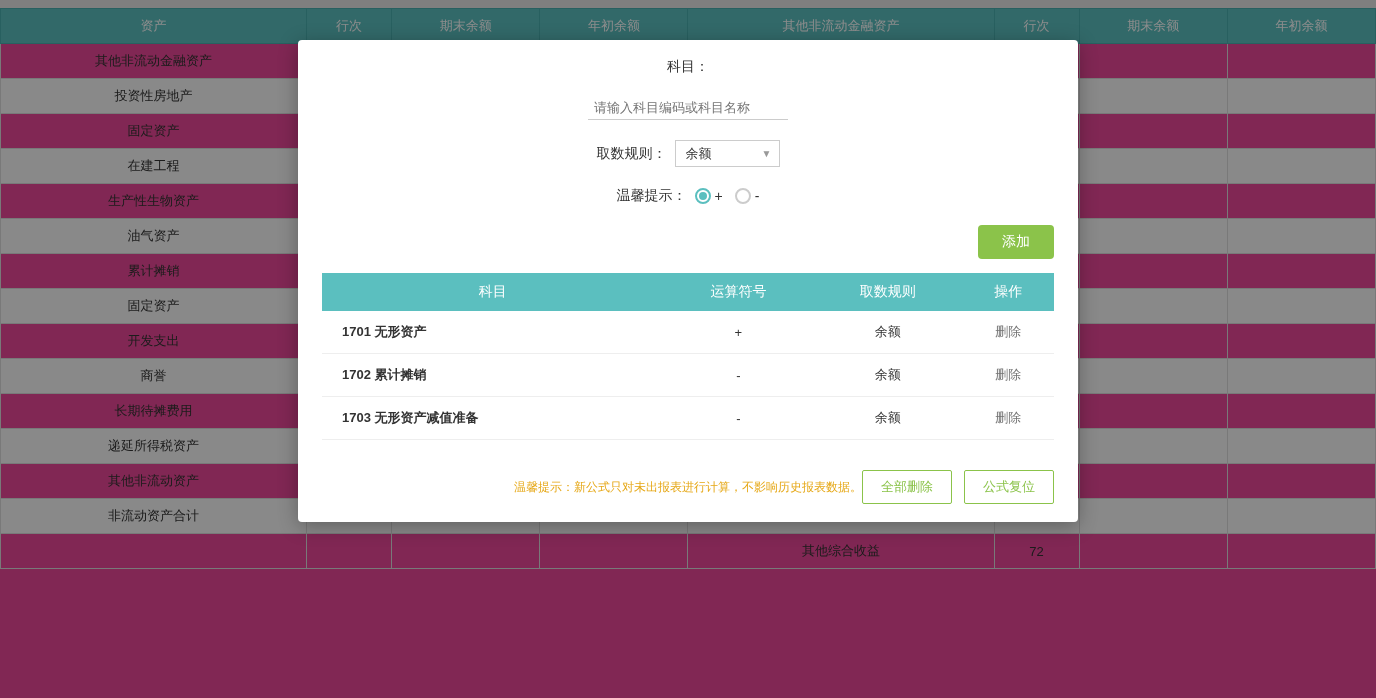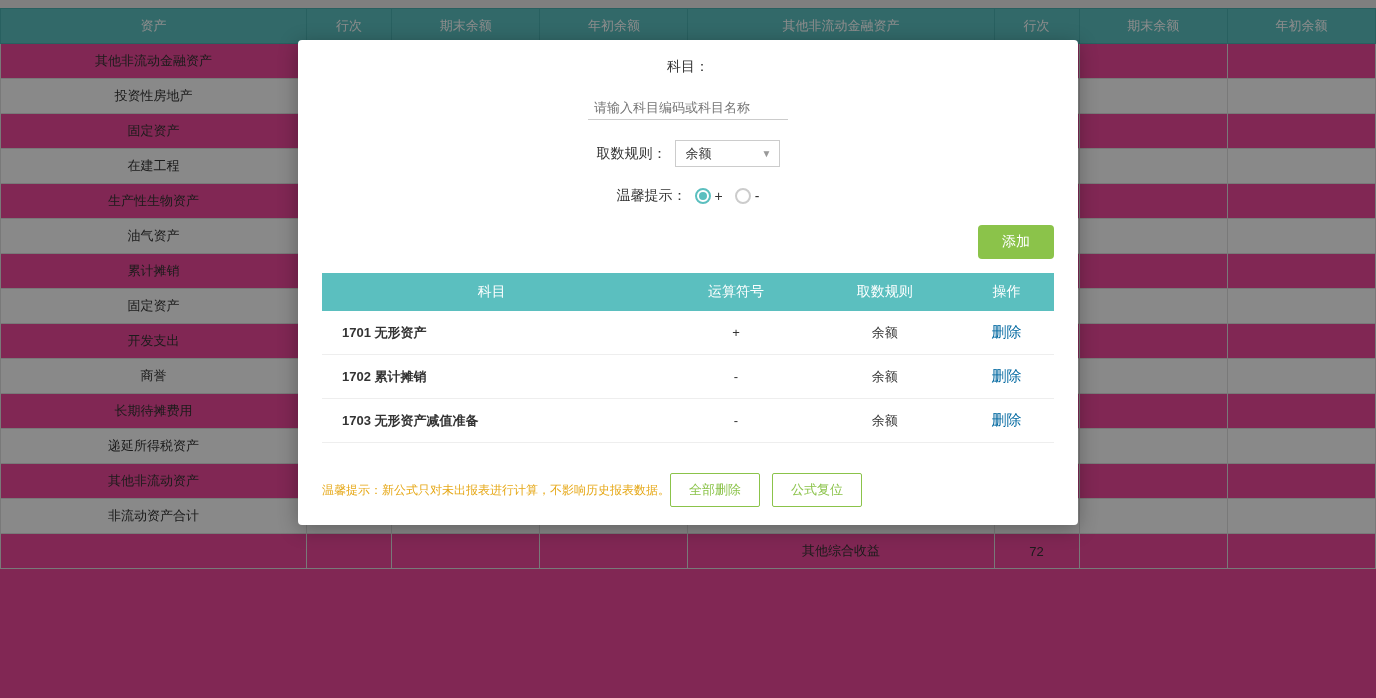--- a/index.html
+++ b/index.html
@@ -231,32 +231,32 @@
       font-size: 13px;
     }
 
     .data-table tbody tr td:first-child {
       text-align: left;
       padding-left: 20px;
       font-weight: bold;
     }
 
     .btn-delete {
-      color: #0369a1;
+      color: #737373;
       cursor: pointer;
       background: none;
       border: none;
-      font-size: 15px;
+      font-size: 13px;
     }
 
     
     .modal-footer {
       display: flex;
       align-items: center;
-      justify-content: flex-start;
+      justify-content: flex-end;
       padding: 14px 24px 18px;
     }
 
     .footer-tip {
       font-size: 12px;
       color: #e6a817;
     }
 
     .footer-buttons {
       display: flex;

